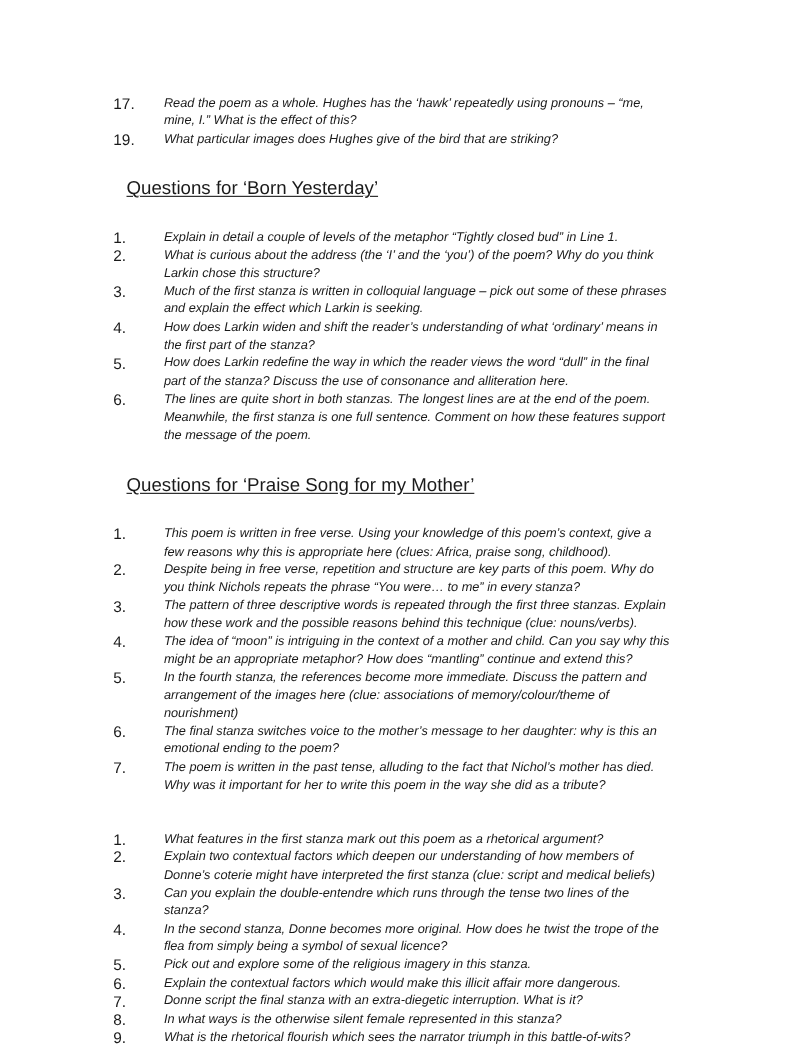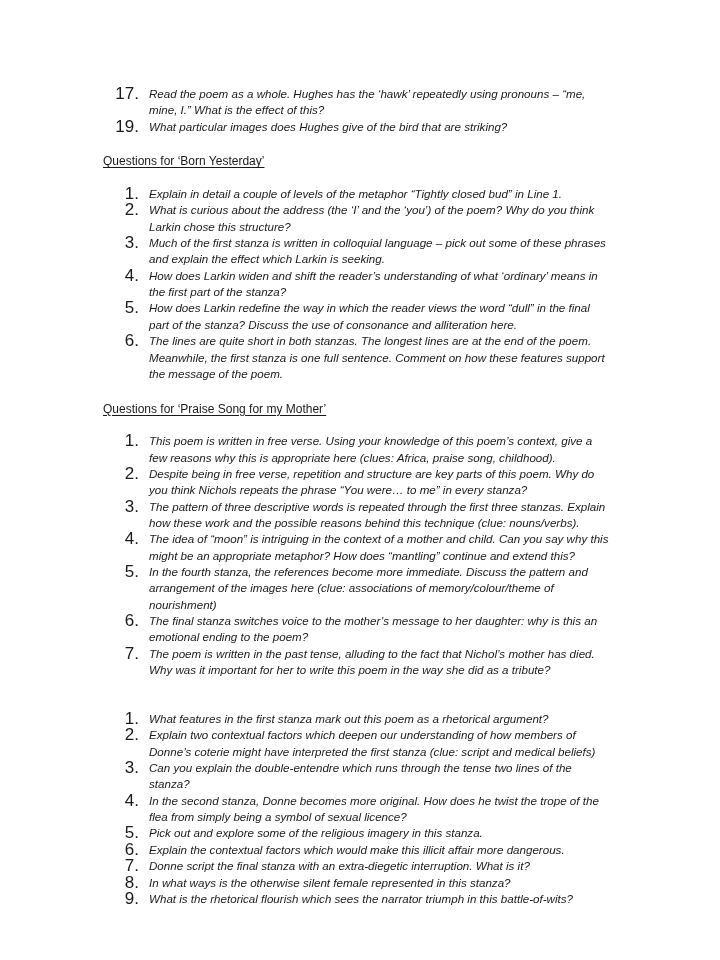--- a/index.html
+++ b/index.html
@@ -42,36 +42,36 @@
     font-size: 11.6px;
     line-height: 16.35px;
     text-align: left;
   }
 
   ol.qlist > li .num {
     position: absolute;
     left: 0;
     top: 0;
     width: 36px;
-    text-align: right;
-    font-size: 17px;
+    text-align: left;
+    font-size: 14px;
     line-height: 16.35px;
   }
 
   
   ol.qlist.wide > li { padding-left: 46px; }
   ol.qlist.wide > li .num { width: 36px; }
 
   
   .section-heading {
-    font-size: 12px;
+    font-size: 17px;
     line-height: 16.35px;
     text-decoration: underline;
     text-underline-offset: 2px;
-    margin: 0;
+    margin: 12px;
     padding: 0;
     display: inline-block;
   }
 
   .section-block {
     margin-top: 0;
   }
 
   .spacer-line {
     height: 16.35px;

